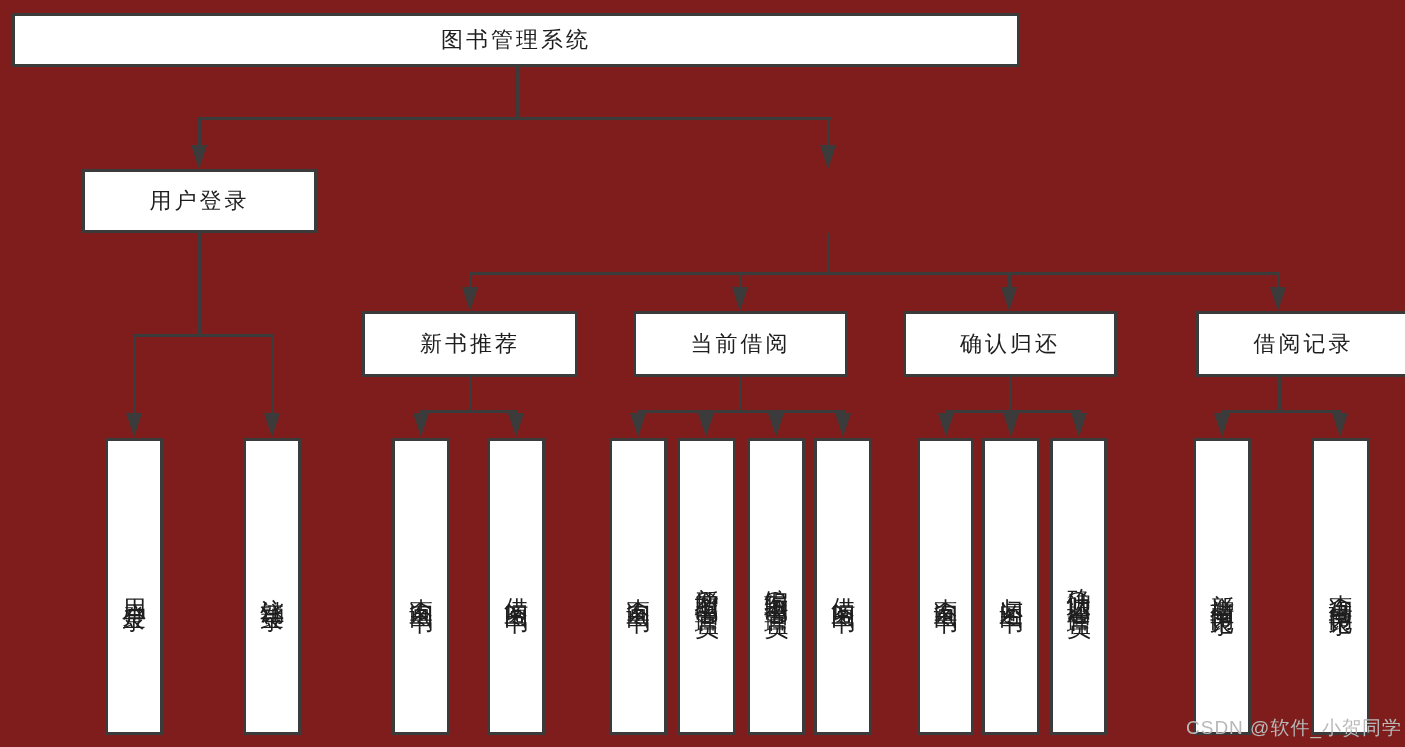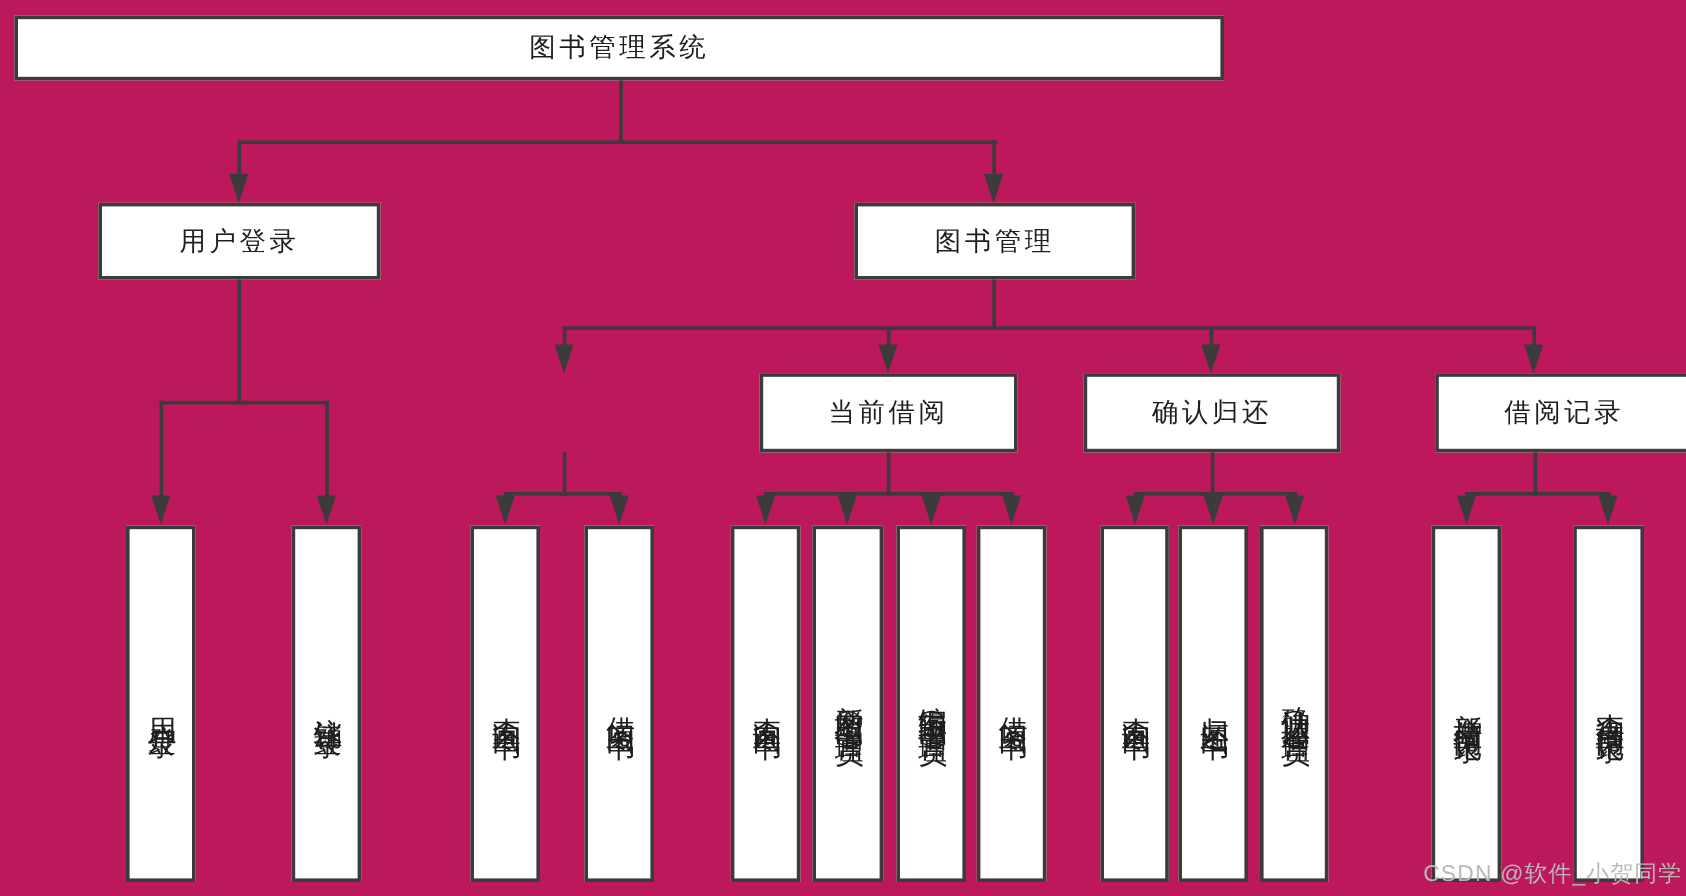--- a/index.html
+++ b/index.html
@@ -1,17 +1,17 @@
 <!DOCTYPE html>
 <html><head>
 <meta charset="utf-8">
 <style>
   html,body{margin:0;padding:0;background:#fff;}
   .stage{
-    position:relative;width:1405px;height:747px;background:#be185d;overflow:hidden;
+    position:relative;width:1405px;height:747px;background:#7f1d1d;overflow:hidden;
     font-family:"Liberation Sans","DejaVu Sans",sans-serif;color:#1e1e1e;
   }
   .node{
     position:absolute;box-sizing:border-box;background:#ffffff;
     border:3px solid #3b3b3b;display:flex;align-items:center;justify-content:center;
     text-align:center;
   }
   .node.h{font-size:22px;letter-spacing:3px;}
   .node.v{
     writing-mode:vertical-rl;text-orientation:mixed;
@@ -31,22 +31,22 @@
   }
 </style>
 </head>
 <body>
 
 <div class="stage">
 
   <div class="node h" style="left:12px;top:13px;width:1008px;height:54px">图书管理系统</div>
 
   <div class="node h" style="left:82px;top:169px;width:235px;height:64px">用户登录</div>
-  <div class="node h" style="left:712px;top:169px;width:234px;height:64px">图书管理</div>
 
+  <div class="node h" style="left:362px;top:311px;width:216px;height:66px">新书推荐</div>
   <div class="node h" style="left:633px;top:311px;width:215px;height:66px">当前借阅</div>
   <div class="node h" style="left:903px;top:311px;width:214px;height:66px">确认归还</div>
   <div class="node h" style="left:1196px;top:311px;width:215px;height:66px">借阅记录</div>
 
   <div class="node v" style="left:105px;top:438px;width:58px;height:297px">用户登录</div>
   <div class="node v" style="left:243px;top:438px;width:58px;height:297px">注销登录</div>
 
   <div class="node v" style="left:392px;top:438px;width:58px;height:297px">查询图书</div>
   <div class="node v" style="left:487px;top:438px;width:58px;height:297px">借阅图书</div>
 

